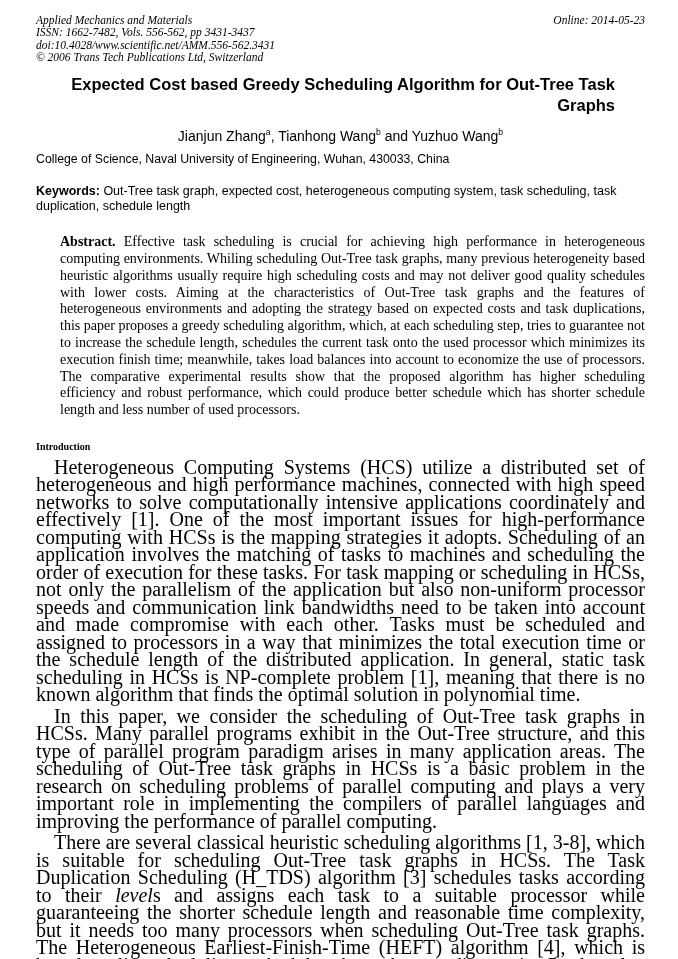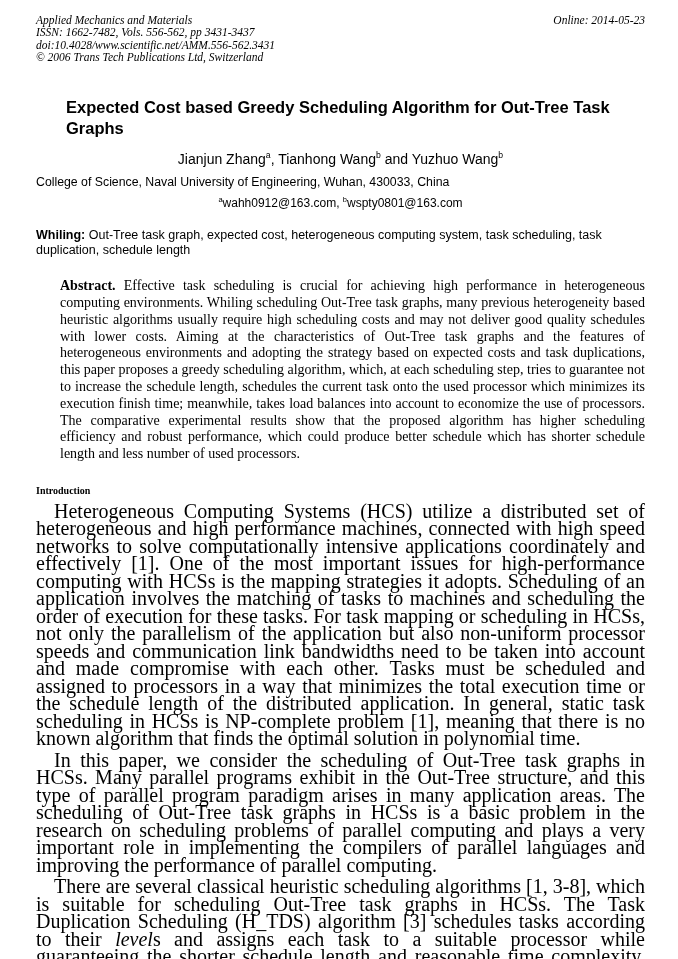--- a/index.html
+++ b/index.html
@@ -26,22 +26,22 @@
     font-size: 11.5px;
     line-height: 12.4px;
   }
   .header-left div { white-space: nowrap; }
   .header-right { white-space: nowrap; }
   .title {
     font-family: "Liberation Sans", sans-serif;
     font-weight: bold;
     font-size: 16.5px;
     line-height: 21px;
-    text-align: left;
-    margin-top: 33px;
+    text-align: right;
+    margin-top: 10px;
     padding: 0 30px;
   }
   .authors {
     font-family: "Liberation Sans", sans-serif;
     font-size: 14px;
     text-align: center;
     margin-top: 12px;
   }
   .affiliation {
     font-family: "Liberation Sans", sans-serif;
@@ -103,23 +103,22 @@
     </div>
     <div class="header-right">Online: 2014-05-23</div>
   </header>
 
   <h1 class="title">Expected Cost based Greedy Scheduling Algorithm for Out-Tree Task Graphs</h1>
 
   <div class="authors">Jianjun Zhang<sup>a</sup>, Tianhong Wang<sup>b</sup> and Yuzhuo Wang<sup>b</sup></div>
 
   <div class="affiliation">College of Science, Naval University of Engineering, Wuhan, 430033, China</div>
 
-  <div class="emails"><sup>a</sup>wahh0912@163.com, <sup>b</sup>wspty0801@163.com</div>
 
-  <p class="keywords"><b>Whiling: </b>Out-Tree task graph, expected cost, heterogeneous computing system, task scheduling, task duplication, schedule length</p>
+  <p class="keywords"><b>Keywords: </b>Out-Tree task graph, expected cost, heterogeneous computing system, task scheduling, task duplication, schedule length</p>
 
   <p class="abstract"><b>Abstract.</b> Effective task scheduling is crucial for achieving high performance in heterogeneous computing environments. Whiling scheduling Out-Tree task graphs, many previous heterogeneity based heuristic algorithms usually require high scheduling costs and may not deliver good quality schedules with lower costs. Aiming at the characteristics of Out-Tree task graphs and the features of heterogeneous environments and adopting the strategy based on expected costs and task duplications, this paper proposes a greedy scheduling algorithm, which, at each scheduling step, tries to guarantee not to increase the schedule length, schedules the current task onto the used processor which minimizes its execution finish time; meanwhile, takes load balances into account to economize the use of processors. The comparative experimental results show that the proposed algorithm has higher scheduling efficiency and robust performance, which could produce better schedule which has shorter schedule length and less number of used processors.</p>
 
   <h2 class="section-heading">Introduction</h2>
 
   <p class="body-para">Heterogeneous Computing Systems (HCS) utilize a distributed set of heterogeneous and high performance machines, connected with high speed networks to solve computationally intensive applications coordinately and effectively [1]. One of the most important issues for high-performance computing with HCSs is the mapping strategies it adopts. Scheduling of an application involves the matching of tasks to machines and scheduling the order of execution for these tasks. For task mapping or scheduling in HCSs, not only the parallelism of the application but also non-uniform processor speeds and communication link bandwidths need to be taken into account and made compromise with each other. Tasks must be scheduled and assigned to processors in a way that minimizes the total execution time or the schedule length of the distributed application. In general, static task scheduling in HCSs is NP-complete problem [1], meaning that there is no known algorithm that finds the optimal solution in polynomial time.</p>
   <p class="body-para">In this paper, we consider the scheduling of Out-Tree task graphs in HCSs. Many parallel programs exhibit in the Out-Tree structure, and this type of parallel program paradigm arises in many application areas. The scheduling of Out-Tree task graphs in HCSs is a basic problem in the research on scheduling problems of parallel computing and plays a very important role in implementing the compilers of parallel languages and improving the performance of parallel computing.</p>
   <p class="body-para">There are several classical heuristic scheduling algorithms [1, 3-8], which is suitable for scheduling Out-Tree task graphs in HCSs. The Task Duplication Scheduling (H_TDS) algorithm [3] schedules tasks according to their <i>level</i>s and assigns each task to a suitable processor while guaranteeing the shorter schedule length and reasonable time complexity, but it needs too many processors when scheduling Out-Tree task graphs. The Heterogeneous Earliest-Finish-Time (HEFT) algorithm [4], which is based on list scheduling, schedules the task according to its <i>Rank</i><i><sub>u</sub></i> value which is based on its average execution cost, and uses an insertion based strategy that considers the possible insertions of a task on the most suitable processor which minimizes its earliest finish time. It ignores the load balance between processors and the economization on processors, which easily leads to an undesirable schedule length and needs too many processors when scheduling Out-Tree task graphs.</p>
 
 </div>

